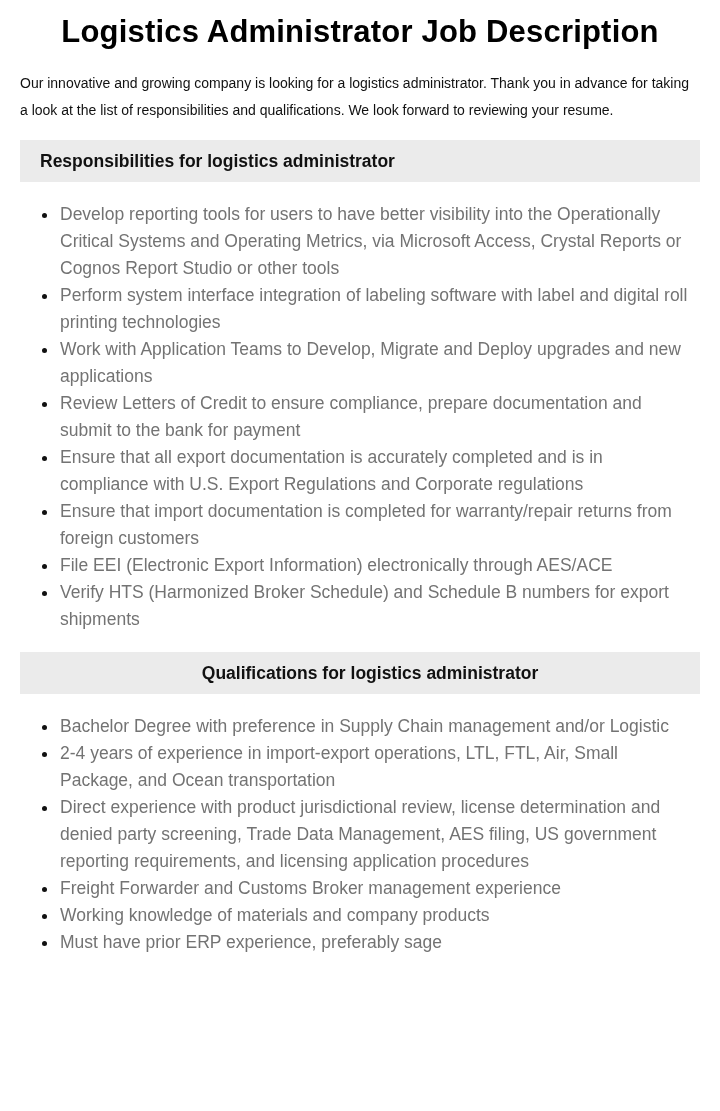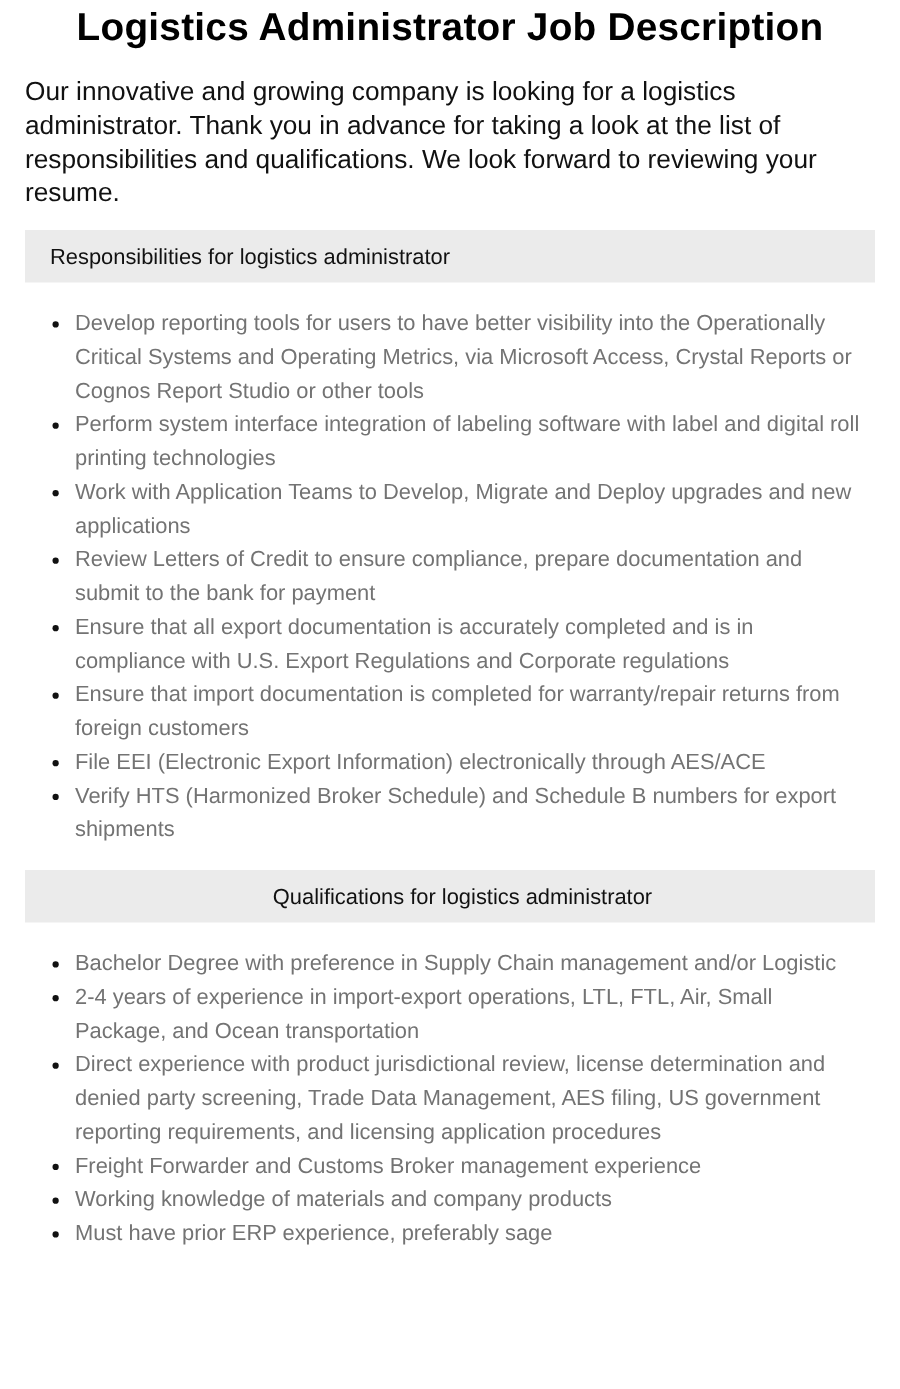--- a/index.html
+++ b/index.html
@@ -14,43 +14,43 @@
       font-family: "Liberation Sans", "DejaVu Sans", sans-serif;
       color: #111111;
     }
     .page {
       padding: 0 20px;
       box-sizing: border-box;
       width: 720px;
     }
     .title {
       margin: 0;
-      padding-top: 2px;
+      padding-top: 12px;
       height: 44px;
       line-height: 40px;
       text-align: center;
       font-size: 31px;
       font-weight: bold;
       color: #000000;
       letter-spacing: 0.2px;
     }
     .intro {
       margin: 14px 0 0 0;
-      font-size: 21px;
+      font-size: 14px;
       line-height: 27px;
       color: #111111;
     }
     .section-header {
       margin-top: 16px;
       background: #ebebeb;
       height: 42px;
       line-height: 42px;
       padding-left: 20px;
       font-size: 17.5px;
-      font-weight: normal;
+      font-weight: bold;
       color: #111111;
     }
     .section-header.first { margin-top: 16px; }
     ul.items {
       margin: 19px 0 0 0;
       padding: 0 0 0 40px;
       list-style: none;
     }
     ul.items li {
       position: relative;

